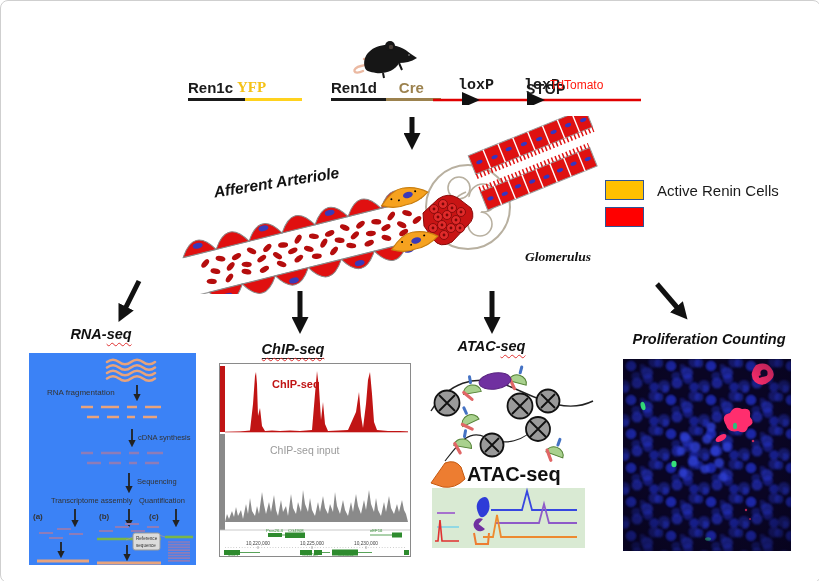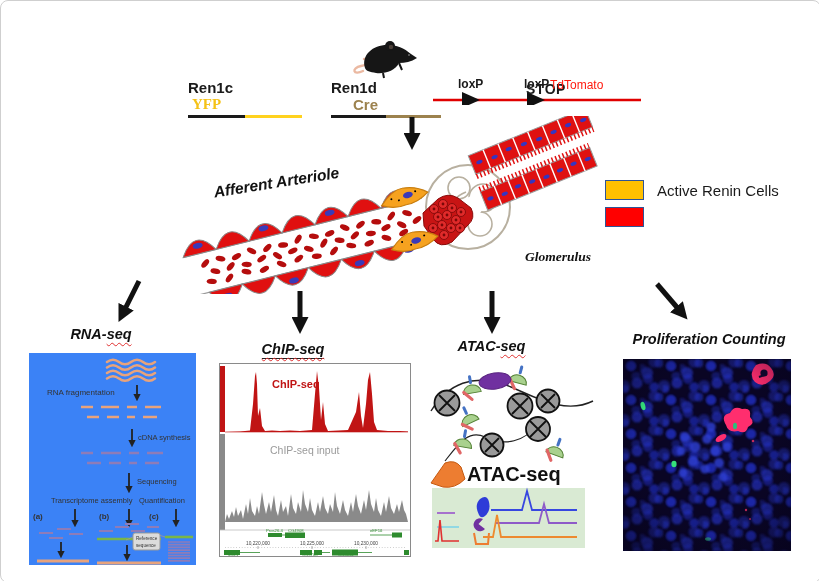--- a/index.html
+++ b/index.html
@@ -1,27 +1,27 @@
 <!DOCTYPE html>
 <html><head>
 <meta charset="utf-8">
 <style>
   html,body{margin:0;padding:0;background:#fff;}
   .page{position:relative;width:819px;height:581px;background:#ffffff;
         border:1px solid #cfcfcf;border-radius:8px;overflow:hidden;
         font-family:"Liberation Sans",sans-serif;color:#1a1a1a;}
   .abs{position:absolute;}
   
-  .gene-row{display:flex;flex-direction:column;}
+  .gene-row{display:flex;align-items:flex-end;}
   .gene-label{font-size:15px;font-weight:bold;color:#1a1a1a;}
   .g-yfp{color:#F5C216;}
   .g-cre{color:#9C824E;}
   .g-td{color:#FF1A0E;font-size:12px;font-weight:normal;}
   .u-bar{height:3px;margin-top:2px;display:flex;}
-  .lox-lbl{font-size:12px;font-weight:bold;color:#1a1a1a;}
+  .lox-lbl{font-size:15px;font-weight:bold;color:#1a1a1a;font-family:Liberation Mono, monospace;}
   .stop-lbl{font-size:14px;font-weight:bold;color:#1a1a1a;letter-spacing:.5px;}
   
   .anat{font-weight:bold;font-style:italic;color:#111;}
   .aff{font-size:15.5px;transform:rotate(-9deg);}
   .glo{font-size:13.5px;}
   
   .legend-row{display:flex;align-items:center;margin-bottom:7px;justify-content:space-between;}
   .swatch{width:37px;height:18px;border:1.6px solid #2E5496;margin-right:13px;}
   .sw-gold{background:#FFC000;}
   .sw-red{background:#FF0000;}

